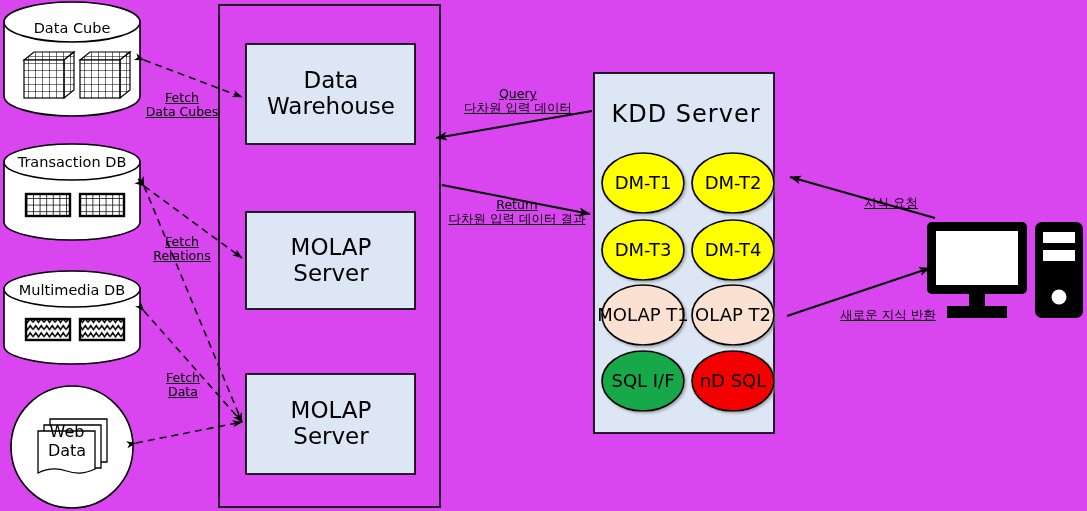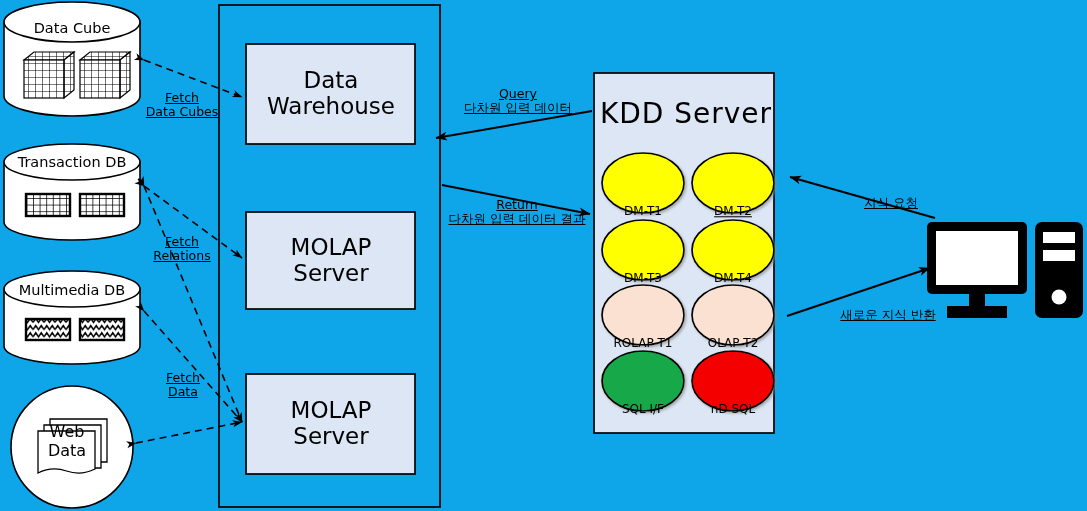--- a/index.html
+++ b/index.html
@@ -1,28 +1,28 @@
 <!DOCTYPE html>
 <html><head>
 <meta charset="utf-8">
 <style>
   html,body{margin:0;padding:0;background:#ffffff;}
   body{width:1087px;height:511px;overflow:hidden;
        font-family:"DejaVu Sans","Liberation Sans",sans-serif;}
-  #stage{position:relative;width:1087px;height:511px;background:#0ea5e9;}
+  #stage{position:relative;width:1087px;height:511px;background:#d946ef;}
   #svgroot{position:absolute;left:0;top:0;width:1087px;height:511px;}
 
   
   .lbl{position:absolute;color:#000;white-space:nowrap;line-height:1.12;}
   .ctr{transform:translate(-50%,-50%);text-align:center;}
 
   .src-title{font-size:14.5px;}
   .blue-title{font-size:23px;}
-  .kdd-title{font-size:28px;letter-spacing:1px;}
-  .node-lbl{font-size:12px;margin-top:29px;}
+  .kdd-title{font-size:24px;letter-spacing:1px;}
+  .node-lbl{font-size:18px;}
   .arrow-lbl{font-size:12.5px;text-align:center;text-decoration:underline;}
   .arrow-lbl .ln2{display:block;}
   .webdata{font-size:16px;text-align:center;line-height:1.2;}
 </style>
 </head>
 <body>
 
 <div id="stage">
 
   <svg id="svgroot" viewBox="0 0 1087 511">
@@ -215,24 +215,24 @@
     <span>Server</span>
   </div>
   <div class="lbl ctr blue-title" style="left:331px;top:424px;text-align:center;">
     <span>MOLAP</span><br>
     <span>Server</span>
   </div>
 
   <div class="lbl ctr kdd-title" style="left:686px;top:114px;">KDD Server</div>
 
   <div class="lbl ctr node-lbl" style="left:643px;top:183px;">DM-T1</div>
-  <div class="lbl ctr node-lbl" style="left:733px;top:183px;text-decoration:underline;">DM-T2</div>
+  <div class="lbl ctr node-lbl" style="left:733px;top:183px;">DM-T2</div>
   <div class="lbl ctr node-lbl" style="left:643px;top:250px;">DM-T3</div>
   <div class="lbl ctr node-lbl" style="left:733px;top:250px;">DM-T4</div>
-  <div class="lbl ctr node-lbl" style="left:643px;top:315px;">ROLAP T1</div>
+  <div class="lbl ctr node-lbl" style="left:643px;top:315px;">MOLAP T1</div>
   <div class="lbl ctr node-lbl" style="left:733px;top:315px;">OLAP T2</div>
   <div class="lbl ctr node-lbl" style="left:643px;top:381px;">SQL I/F</div>
   <div class="lbl ctr node-lbl" style="left:733px;top:381px;">nD SQL</div>
 
   <div class="lbl ctr arrow-lbl" style="left:182px;top:105px;">
     <span>Fetch</span>
     <span class="ln2">Data Cubes</span>
   </div>
 
   <div class="lbl ctr arrow-lbl" style="left:182px;top:249px;">

